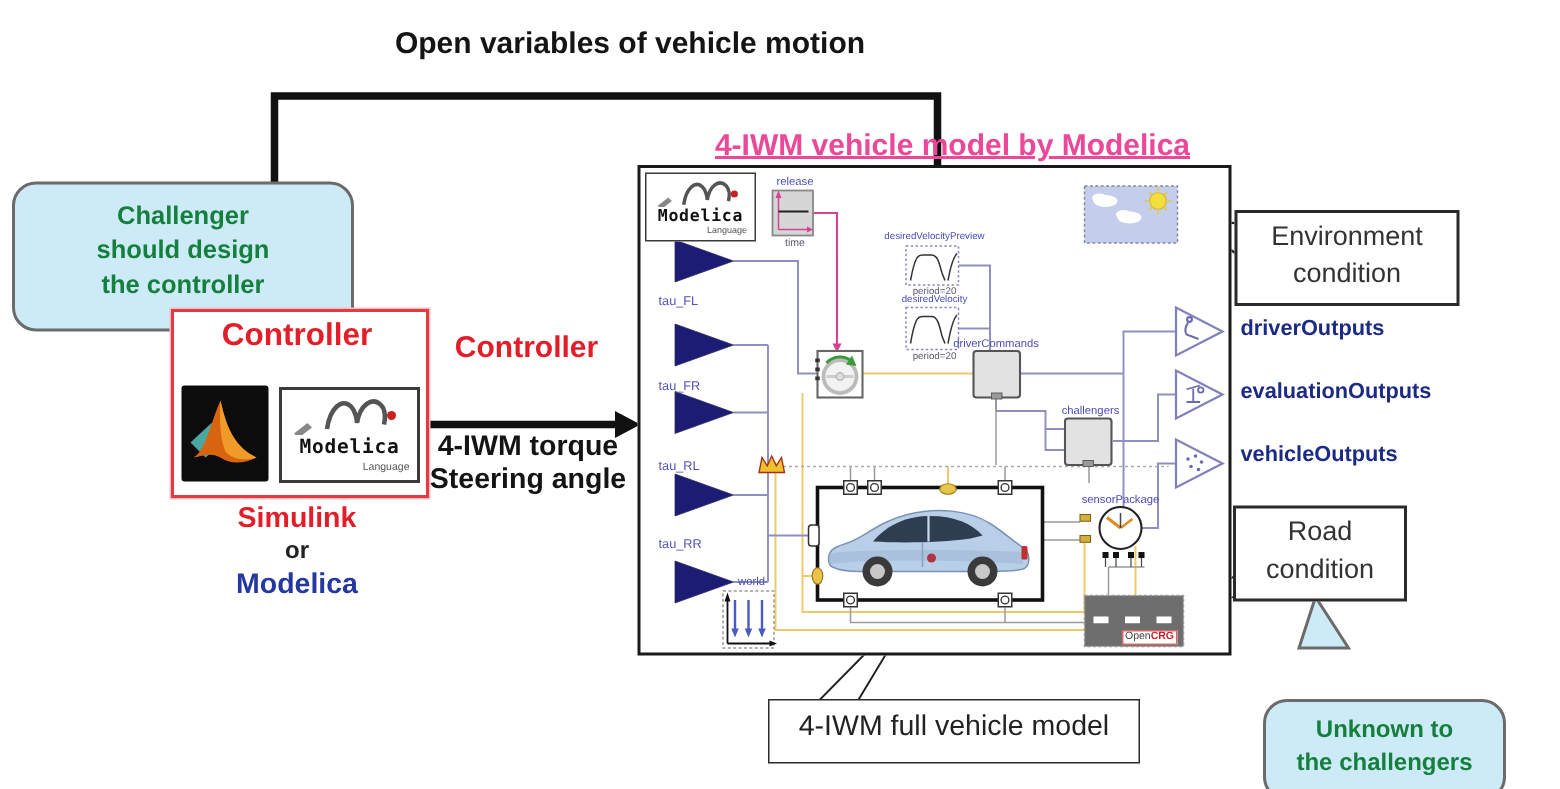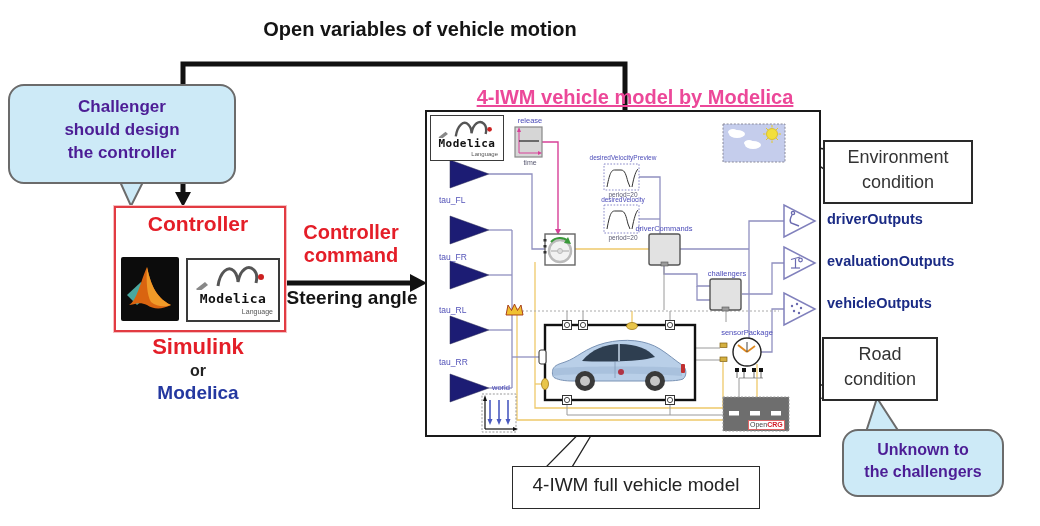--- a/index.html
+++ b/index.html
@@ -7,29 +7,29 @@
           font-family:"Liberation Sans",sans-serif;overflow:hidden;}
   .abs{position:absolute;}
   .ctr{text-align:center;}
   .nw{white-space:nowrap;}
 
   
   .main-title{left:220px;top:18px;width:400px;font-size:20px;font-weight:bold;color:#141414;}
 
   
   .bubble{background:#cdeaf7;border:2px solid #6b6b6b;border-radius:16px;
-          color:#4c1d95;font-weight:bold;}
+          color:#15803d;font-weight:bold;margin-top:37px;}
   .bubble-challenger{left:8px;top:84px;width:224px;height:86px;font-size:17px;line-height:1.35;padding-top:10px;}
   .bubble-unknown{left:842px;top:429px;width:158px;height:56px;font-size:16px;line-height:1.35;padding-top:8px;}
 
   
   .controller-box{left:114px;top:206px;width:168px;height:122px;border:2px solid #e23b42;outline:1px solid #f5bfc2;background:#fff;}
   .controller-title{left:114px;top:212px;width:168px;font-size:21px;font-weight:bold;color:#e41e28;}
   .impl{left:128px;top:336px;width:140px;line-height:1.0;}
-  .impl .l1{font-size:22px;font-weight:bold;color:#e41e28;}
+  .impl .l1{font-size:19px;font-weight:bold;color:#e41e28;}
   .impl .l2{font-size:16px;font-weight:bold;color:#222;margin-top:5px;}
   .impl .l3{font-size:19px;font-weight:bold;color:#2438a0;margin-top:4px;}
 
   
   .cmd{left:292px;top:221px;width:118px;font-size:20px;font-weight:bold;color:#e41e28;line-height:1.15;}
   .cmd2{left:278px;top:287px;width:148px;font-size:19px;font-weight:bold;color:#141414;line-height:1.15;}
 
   
   .model-title{left:455px;top:86px;width:360px;font-size:20px;font-weight:bold;color:#ec4899;
                text-decoration:underline;}
@@ -120,23 +120,23 @@
   </div>
 
   <div class="abs ctr impl">
     <div class="l1">Simulink</div>
     <div class="l2">or</div>
     <div class="l3">Modelica</div>
   </div>
 
   <div class="abs ctr cmd">
     <div>Controller</div>
-    <div>command</div>
   </div>
   <div class="abs ctr cmd2">
+    <div>4-IWM torque</div>
     <div>Steering angle</div>
   </div>
 
   <div class="abs ctr model-title nw">4-IWM vehicle model by Modelica</div>
 
   <div class="abs model-box">
 
     <svg class="abs" style="left:0;top:0;" width="392" height="323" viewBox="0 0 392 323">
 
       <g stroke="#eec96a" stroke-width="1.3" fill="none">

